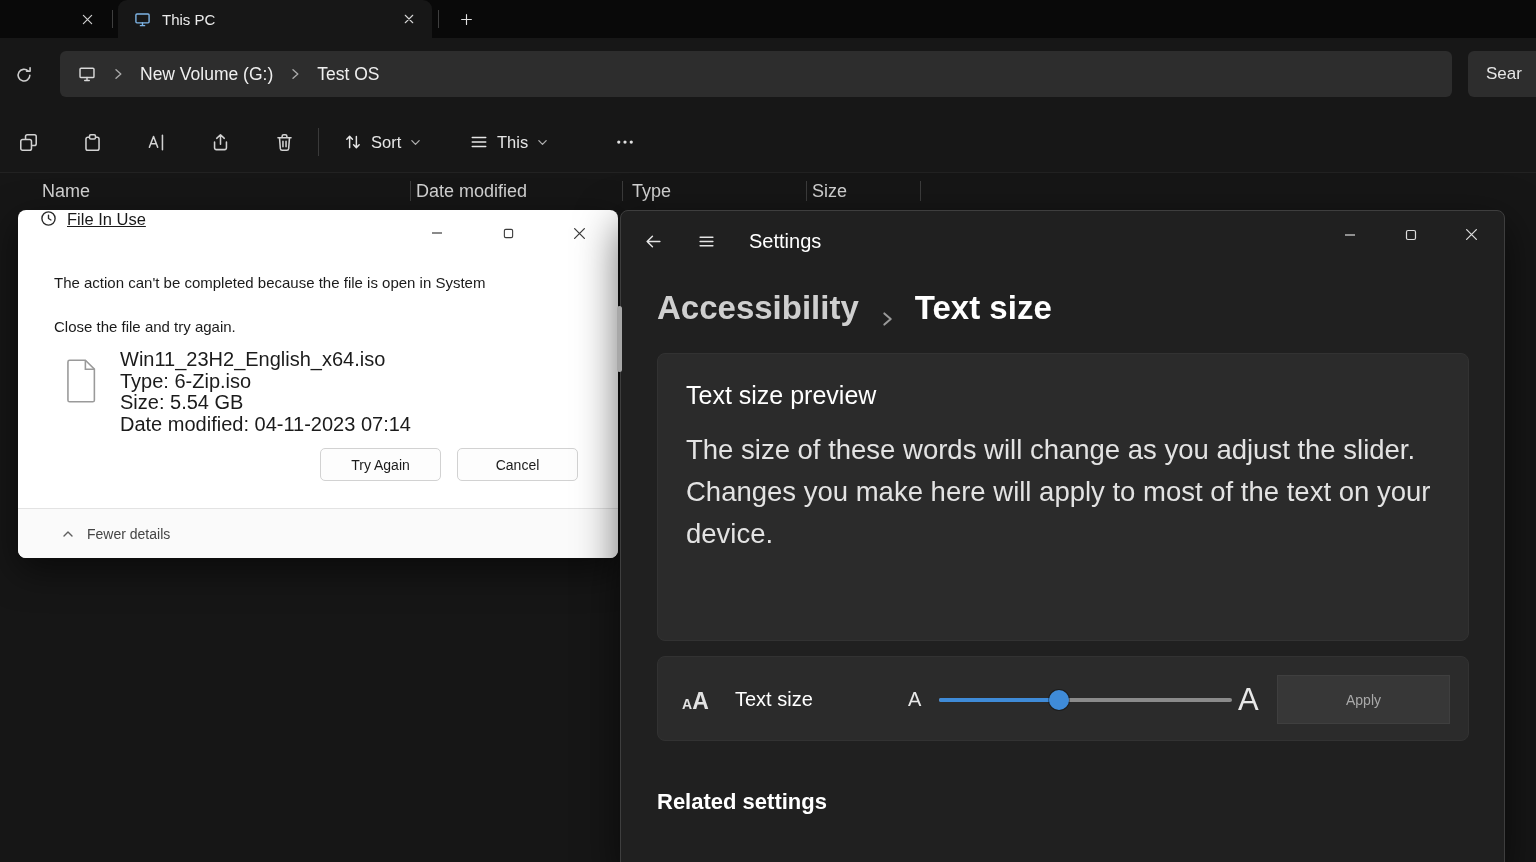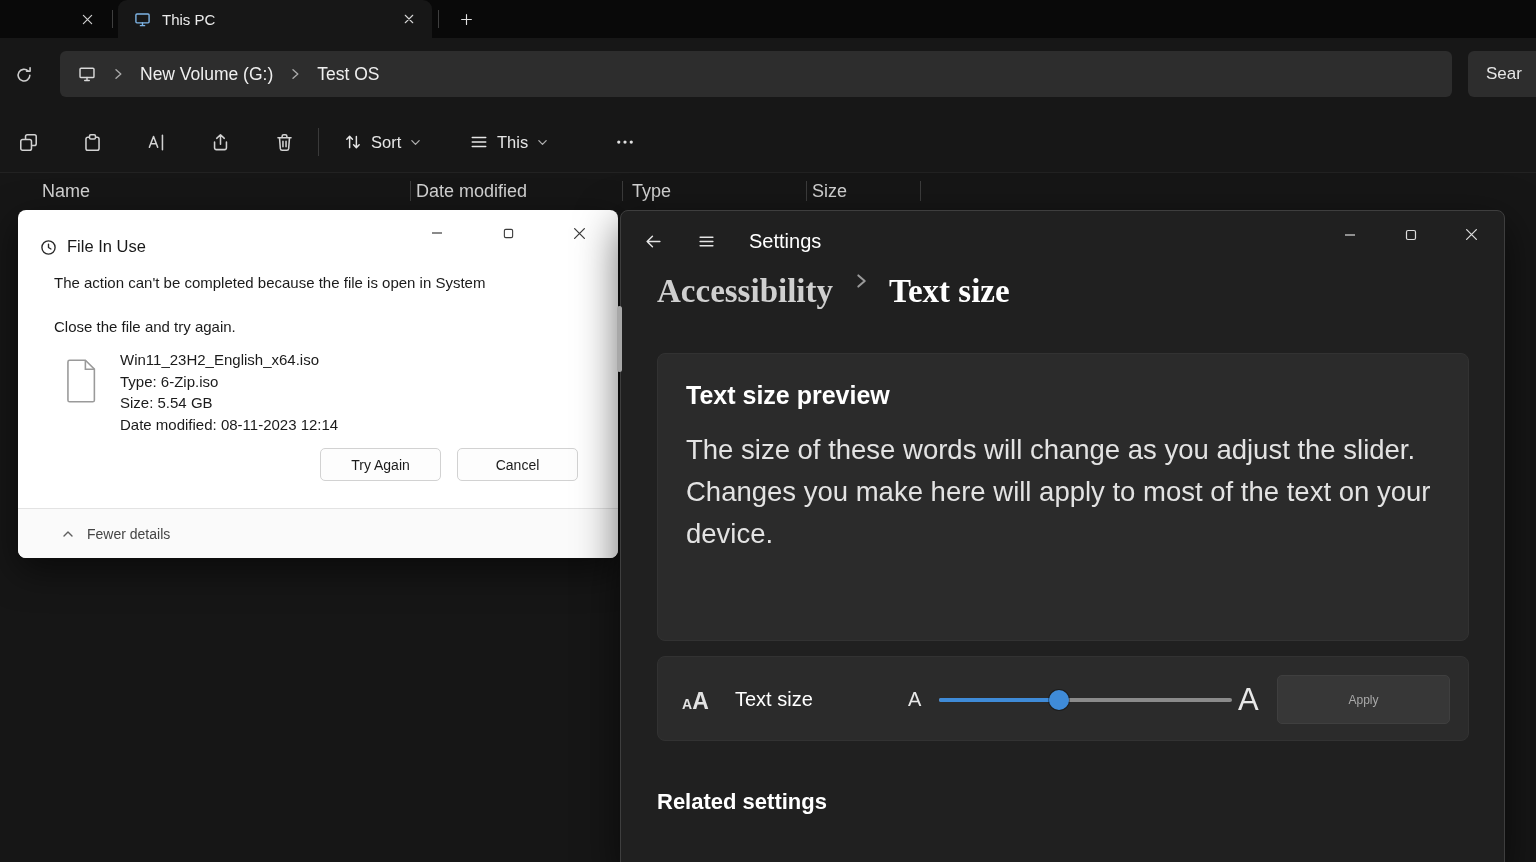--- a/index.html
+++ b/index.html
@@ -34,60 +34,60 @@
   .view-btn{left:460px;}
   .more-btn{position:absolute;left:605px;top:10px;width:40px;height:40px;display:flex;align-items:center;justify-content:center;background:transparent;border:none;color:#e0e0e0;border-radius:4px;}
 
   .col-headers{position:absolute;top:172px;left:0;width:100%;height:38px;font-size:17px;color:#d2d2d2;}
   .col-h{position:absolute;top:0;line-height:38px;background:transparent;border:none;color:#d2d2d2;font-size:18px;padding:0;}
   .col-sep{position:absolute;top:9px;width:1px;height:20px;background:#3c3c3c;}
 
   
   .dialog{position:absolute;left:18px;top:210px;width:600px;height:348px;background:#ffffff;border-radius:8px;
           box-shadow:0 12px 36px rgba(0,0,0,.55);z-index:5;color:#1b1b1b;}
-  .dlg-titlebar{position:absolute;top:0;left:0;width:100%;height:46px;display:flex;align-items:flex-end;padding-left:22px;box-sizing:border-box;}
+  .dlg-titlebar{position:absolute;top:0;left:0;width:100%;height:46px;display:flex;align-items:flex-start;padding-left:22px;box-sizing:border-box;text-decoration:underline;}
   .dlg-title{margin-left:10px;font-size:16.5px;color:#191919;}
   .dlg-controls{position:absolute;top:0;right:10px;height:46px;display:flex;gap:13px;}
   .dlg-ctrl{width:58px;height:46px;display:flex;align-items:center;justify-content:center;color:#3c3c3c;background:transparent;border:none;}
   .dlg-msg1{position:absolute;left:36px;top:64px;font-size:15px;}
   .dlg-msg2{position:absolute;left:36px;top:108px;font-size:15px;}
   .dlg-fileicon{position:absolute;left:46px;top:148px;}
-  .dlg-details{position:absolute;left:102px;top:139px;font-size:15px;line-height:21.5px;color:#1b1b1b;}
+  .dlg-details{position:absolute;left:102px;top:139px;font-size:20px;line-height:21.5px;color:#1b1b1b;}
   .dlg-btn{position:absolute;top:238px;height:33px;background:#fdfdfd;border:1px solid #d2d2d2;border-radius:5px;font-size:14px;color:#1b1b1b;}
   .dlg-btn.try{left:302px;width:121px;}
   .dlg-btn.cancel{left:439px;width:121px;}
   .dlg-footer{position:absolute;left:0;top:298px;width:100%;height:50px;background:#fafafa;border-top:1px solid #e3e3e3;border-radius:0 0 8px 8px;display:flex;align-items:center;padding-left:44px;box-sizing:border-box;color:#4a4a4a;}
   .dlg-footer .fd-label{margin-left:13px;font-size:14px;color:#454545;}
 
   
   .settings{position:absolute;left:620px;top:210px;width:885px;height:660px;background:#202020;border:1px solid #3e3e3e;
             border-radius:8px 8px 0 0;box-shadow:0 14px 44px rgba(0,0,0,.6);z-index:6;box-sizing:border-box;color:#fff;}
   .st-back{position:absolute;left:14px;top:13px;width:36px;height:34px;display:flex;align-items:center;justify-content:center;background:transparent;border:none;color:#e4e4e4;border-radius:4px;}
   .st-burger{position:absolute;left:66px;top:13px;width:38px;height:34px;display:flex;align-items:center;justify-content:center;background:transparent;border:none;color:#e4e4e4;border-radius:4px;}
   .st-title{position:absolute;left:128px;top:19px;font-size:20px;color:#ffffff;}
   .st-controls{position:absolute;top:6px;right:9px;display:flex;gap:14px;}
   .st-ctrl{width:47px;height:35px;display:flex;align-items:center;justify-content:center;color:#dcdcdc;background:transparent;border:none;}
-  .st-breadcrumb{position:absolute;left:36px;top:62px;height:54px;display:flex;align-items:flex-start;gap:20px;font-family:Liberation Serif, serif;}
+  .st-breadcrumb{position:absolute;left:36px;top:62px;height:54px;display:flex;align-items:flex-end;gap:20px;}
   .bc-parent{font-size:33px;font-weight:600;color:#cfcfcf;background:transparent;border:none;padding:0;}
   .bc-chev{color:#9a9a9a;}
   .bc-current{font-size:33px;font-weight:600;color:#ffffff;}
   .preview-card{position:absolute;left:36px;top:142px;width:812px;height:288px;background:#2b2b2b;border:1px solid #323232;border-radius:8px;box-sizing:border-box;padding:27px 28px;}
-  .pc-heading{font-size:25px;font-weight:700;color:#ffffff;}
+  .pc-heading{font-size:25px;font-weight:400;color:#ffffff;}
   .pc-body{margin-top:19px;font-size:27.5px;line-height:42px;color:#e3e3e3;max-width:756px;}
   .size-card{position:absolute;left:36px;top:445px;width:812px;height:85px;background:#2b2b2b;border:1px solid #323232;border-radius:8px;box-sizing:border-box;}
   .aa-icon{position:absolute;left:24px;top:0;height:85px;display:flex;align-items:baseline;padding-top:31px;box-sizing:border-box;color:#e2e2e2;}
   .aa-icon .aa-s{font-size:14px;font-weight:600;}
   .aa-icon .aa-l{font-size:23px;font-weight:600;}
   .size-label{position:absolute;left:77px;top:0;line-height:85px;font-size:20px;color:#ffffff;}
   .a-small{position:absolute;left:250px;top:0;line-height:85px;font-size:20px;color:#e8e8e8;}
   .slider{position:absolute;left:281px;top:41px;width:293px;height:4px;background:#8b8b8b;border-radius:2px;}
   .slider-fill{position:absolute;left:0;top:0;height:4px;background:var(--accent,#3f8bd8);border-radius:2px;}
   .slider-handle{position:absolute;top:-8px;width:20px;height:20px;border-radius:50%;background:var(--accent,#3f8bd8);box-shadow:0 0 0 1px rgba(0,0,0,.35);}
   .a-large{position:absolute;left:580px;top:0;line-height:85px;font-size:31px;color:#e8e8e8;}
-  .apply-btn{position:absolute;left:619px;top:18px;width:173px;height:49px;background:#373737;border:1px solid #3f3f3f;border-radius:5px;color:#a9a9a9;font-size:12px;}
+  .apply-btn{position:absolute;left:619px;top:18px;width:173px;height:49px;background:#373737;border:1px solid #3f3f3f;border-radius:0;color:#a9a9a9;font-size:14px;}
   .related-heading{position:absolute;left:36px;top:578px;font-size:22px;font-weight:600;color:#ffffff;}
 
   .sliver{position:absolute;left:617px;top:306px;width:5px;height:66px;background:#a8a8a8;border-radius:3px;z-index:7;}
 </style>
 </head>
 <body>
 
 <div id="stage">
 
   <div>
@@ -267,21 +267,21 @@
     <span class="icon dlg-fileicon">
       <svg width="36" height="46" viewBox="0 0 32 40">
           <path d="M5 1.5h14l8 8V37a1.5 1.5 0 0 1-1.5 1.5H5A1.5 1.5 0 0 1 3.5 37V3A1.5 1.5 0 0 1 5 1.5z" fill="#ffffff" stroke="#9a9a9a" stroke-width="1.4"></path>
           <path d="M19 1.5v8h8" fill="none" stroke="#9a9a9a" stroke-width="1.4"></path>
         </svg>
     </span>
     <div class="dlg-details">
       <div>Win11_23H2_English_x64.iso</div>
       <div>Type: 6-Zip.iso</div>
       <div>Size: 5.54 GB</div>
-      <div>Date modified: 08-11-2023 12:14</div>
+      <div>Date modified: 04-11-2023 07:14</div>
     </div>
 
     <button class="dlg-btn try">Try Again</button>
     <button class="dlg-btn cancel">Cancel</button>
 
     <div class="dlg-footer">
       <span class="icon" style="color:#5f5f5f">
         <svg width="12" height="12" viewBox="0 0 12 12">
             <path d="M2 8l4-4 4 4" fill="none" stroke="currentColor" stroke-width="1.4" stroke-linecap="round" stroke-linejoin="round"></path>
           </svg>

